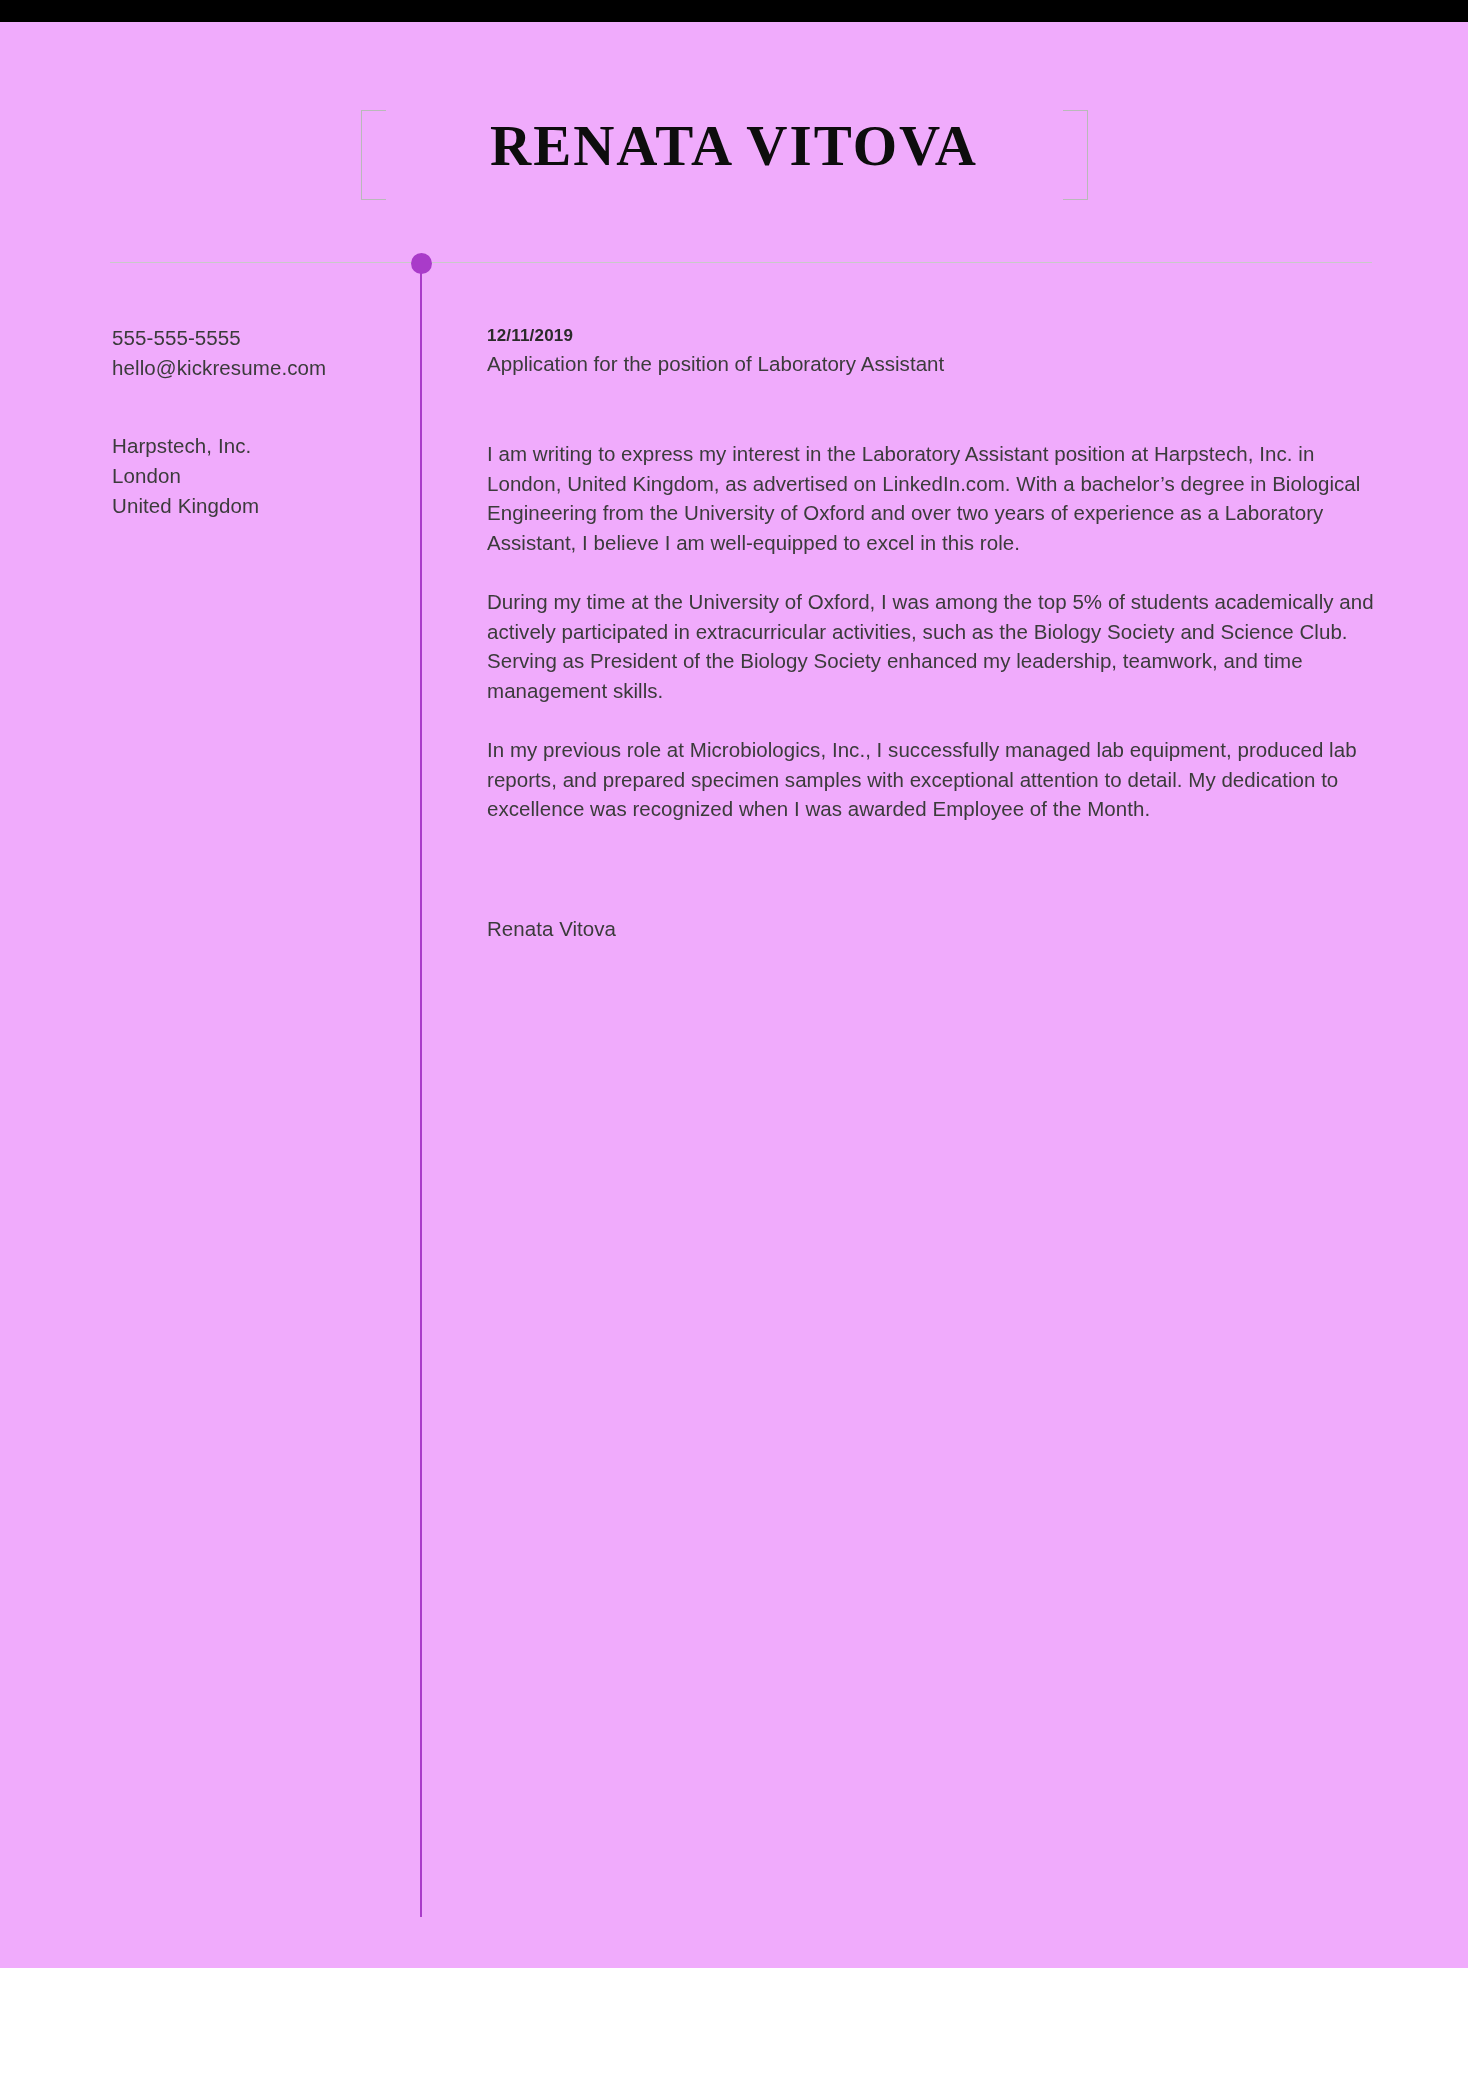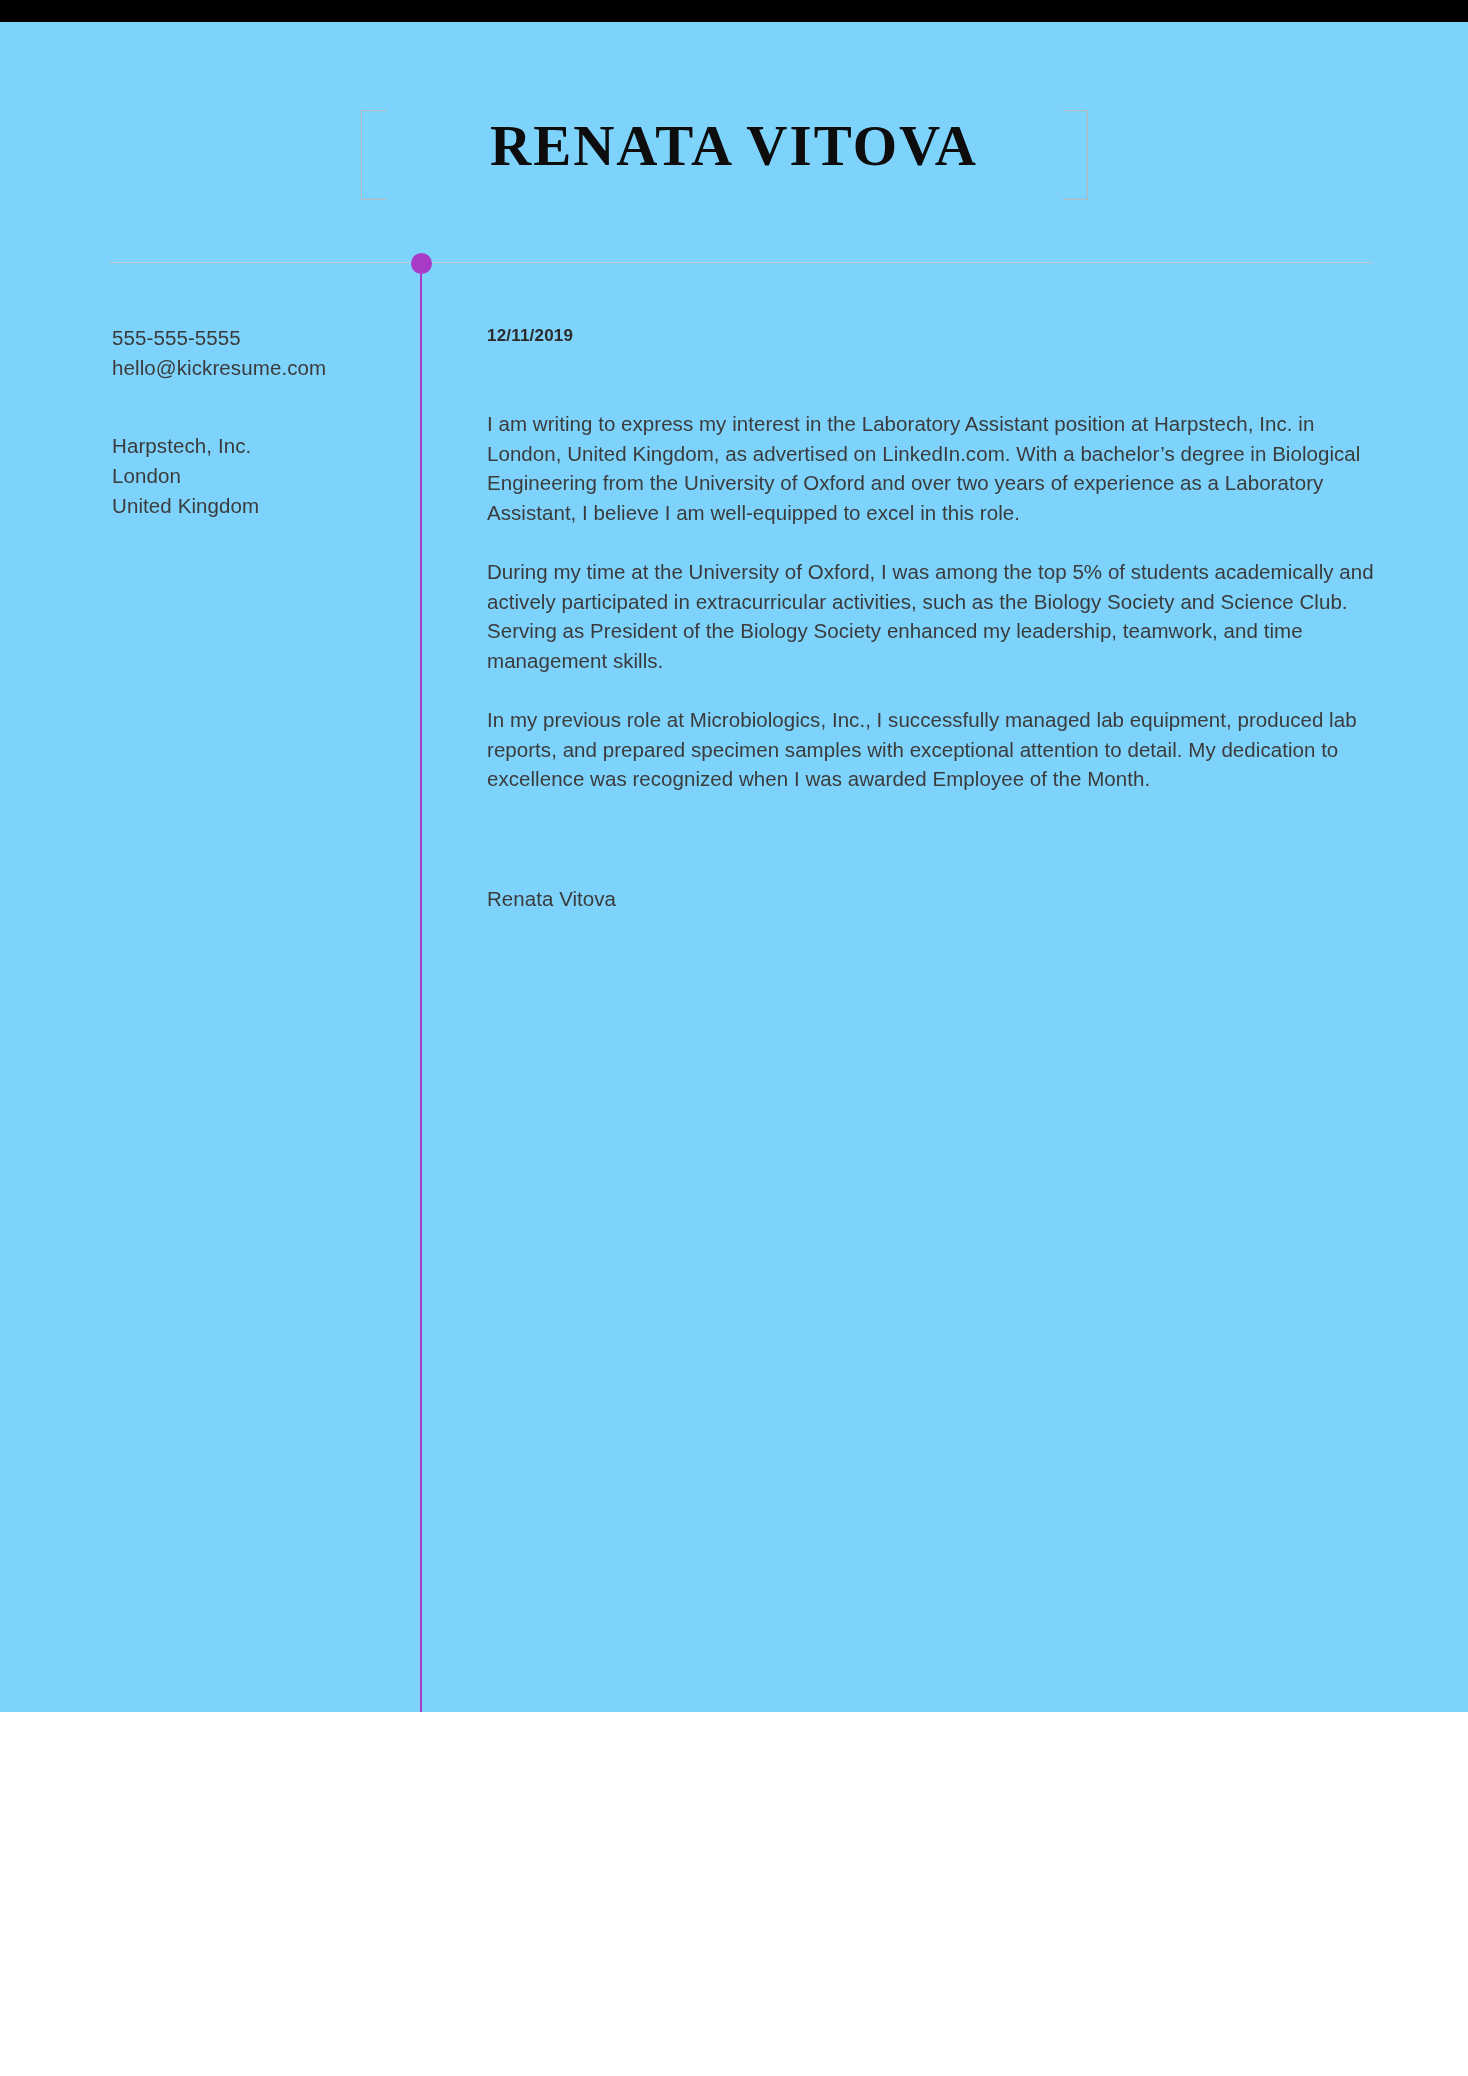--- a/index.html
+++ b/index.html
@@ -8,22 +8,22 @@
     padding: 0;
     background: #ffffff;
   }
   body {
     font-family: "Liberation Sans", sans-serif;
   }
 
   #page {
     position: relative;
     width: 1468px;
-    height: 1712px;
-    background: #7dd3fc;
+    height: 1968px;
+    background: #f0abfc;
     overflow: hidden;
     margin: 0 auto;
   }
 
   
   .bar {
     position: absolute;
     left: 0;
     width: 1468px;
     height: 22px;
@@ -173,20 +173,21 @@
     </div>
     <div class="side-block">
       <span class="side-line">Harpstech, Inc.</span>
       <span class="side-line">London</span>
       <span class="side-line">United Kingdom</span>
     </div>
   </div>
 
   <div class="letter-col">
     <span class="letter-date">12/11/2019</span>
+    <span class="letter-subject">Application for the position of Laboratory Assistant</span>
     <div class="gap"></div>
     <div class="gap"></div>
     <p class="letter-para">I am writing to express my interest in the Laboratory Assistant position at Harpstech, Inc. in London, United Kingdom, as advertised on LinkedIn.com. With a bachelor’s degree in Biological Engineering from the University of Oxford and over two years of experience as a Laboratory Assistant, I believe I am well-equipped to excel in this role.</p>
     <div class="gap"></div>
     <p class="letter-para">During my time at the University of Oxford, I was among the top 5% of students academically and actively participated in extracurricular activities, such as the Biology Society and Science Club. Serving as President of the Biology Society enhanced my leadership, teamwork, and time management skills.</p>
     <div class="gap"></div>
     <p class="letter-para">In my previous role at Microbiologics, Inc., I successfully managed lab equipment, produced lab reports, and prepared specimen samples with exceptional attention to detail. My dedication to excellence was recognized when I was awarded Employee of the Month.</p>
     <div class="gap"></div>
     <div class="gap"></div>
     <div class="gap"></div>

